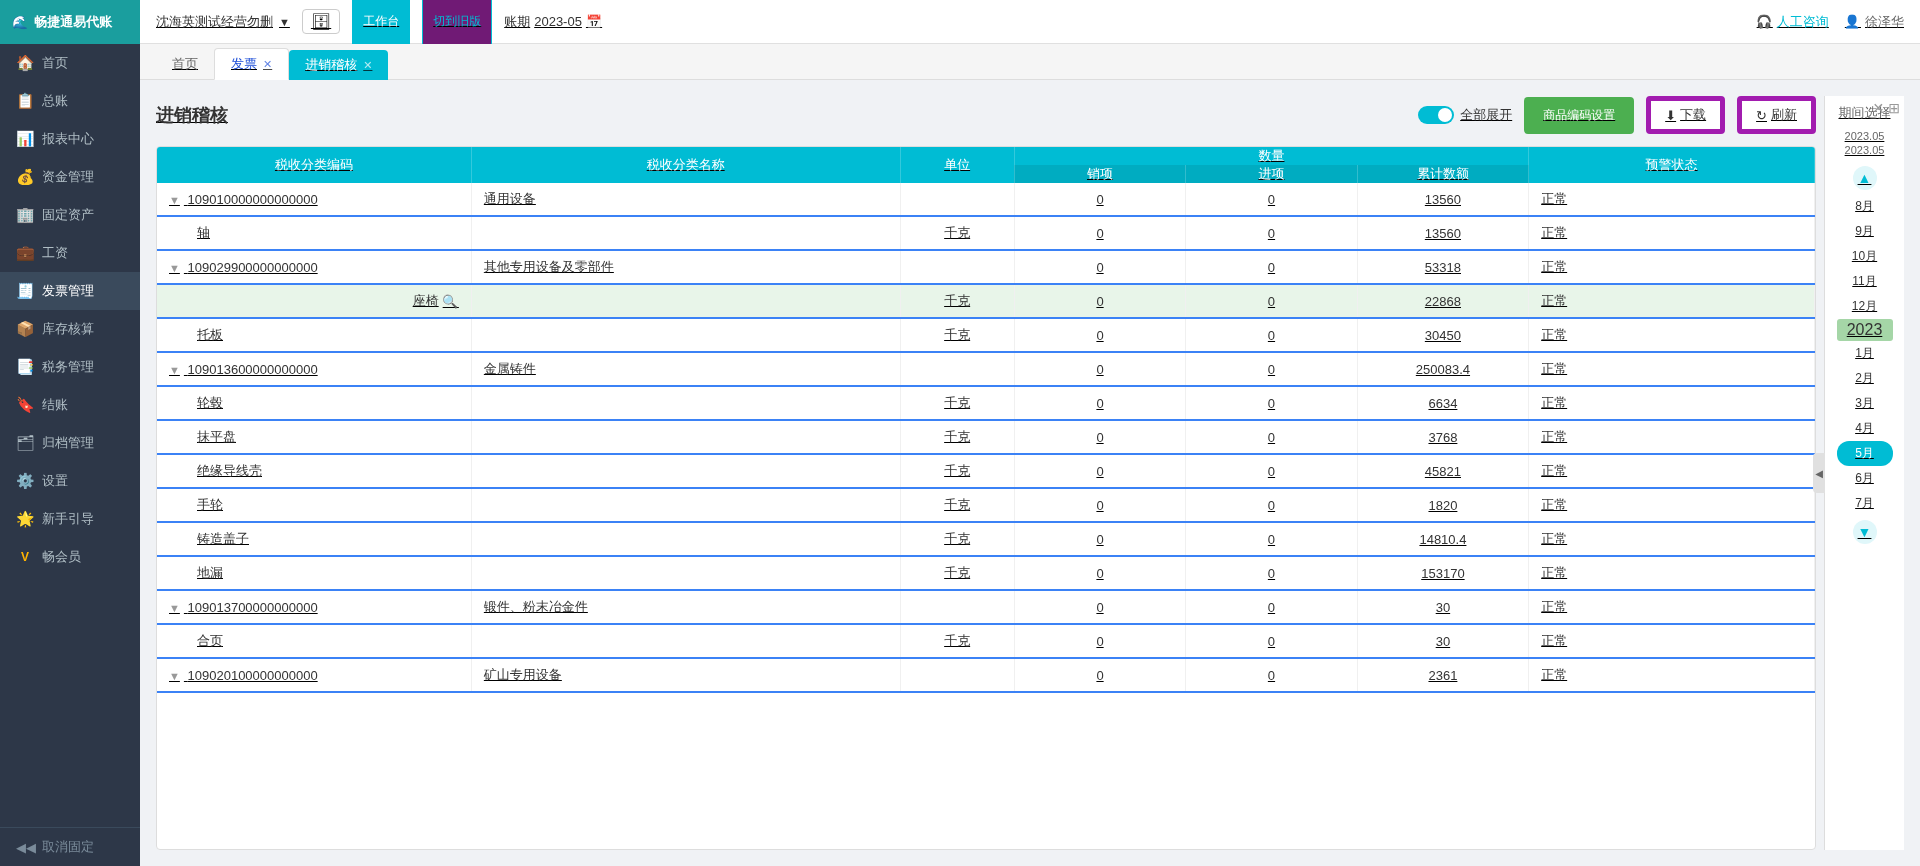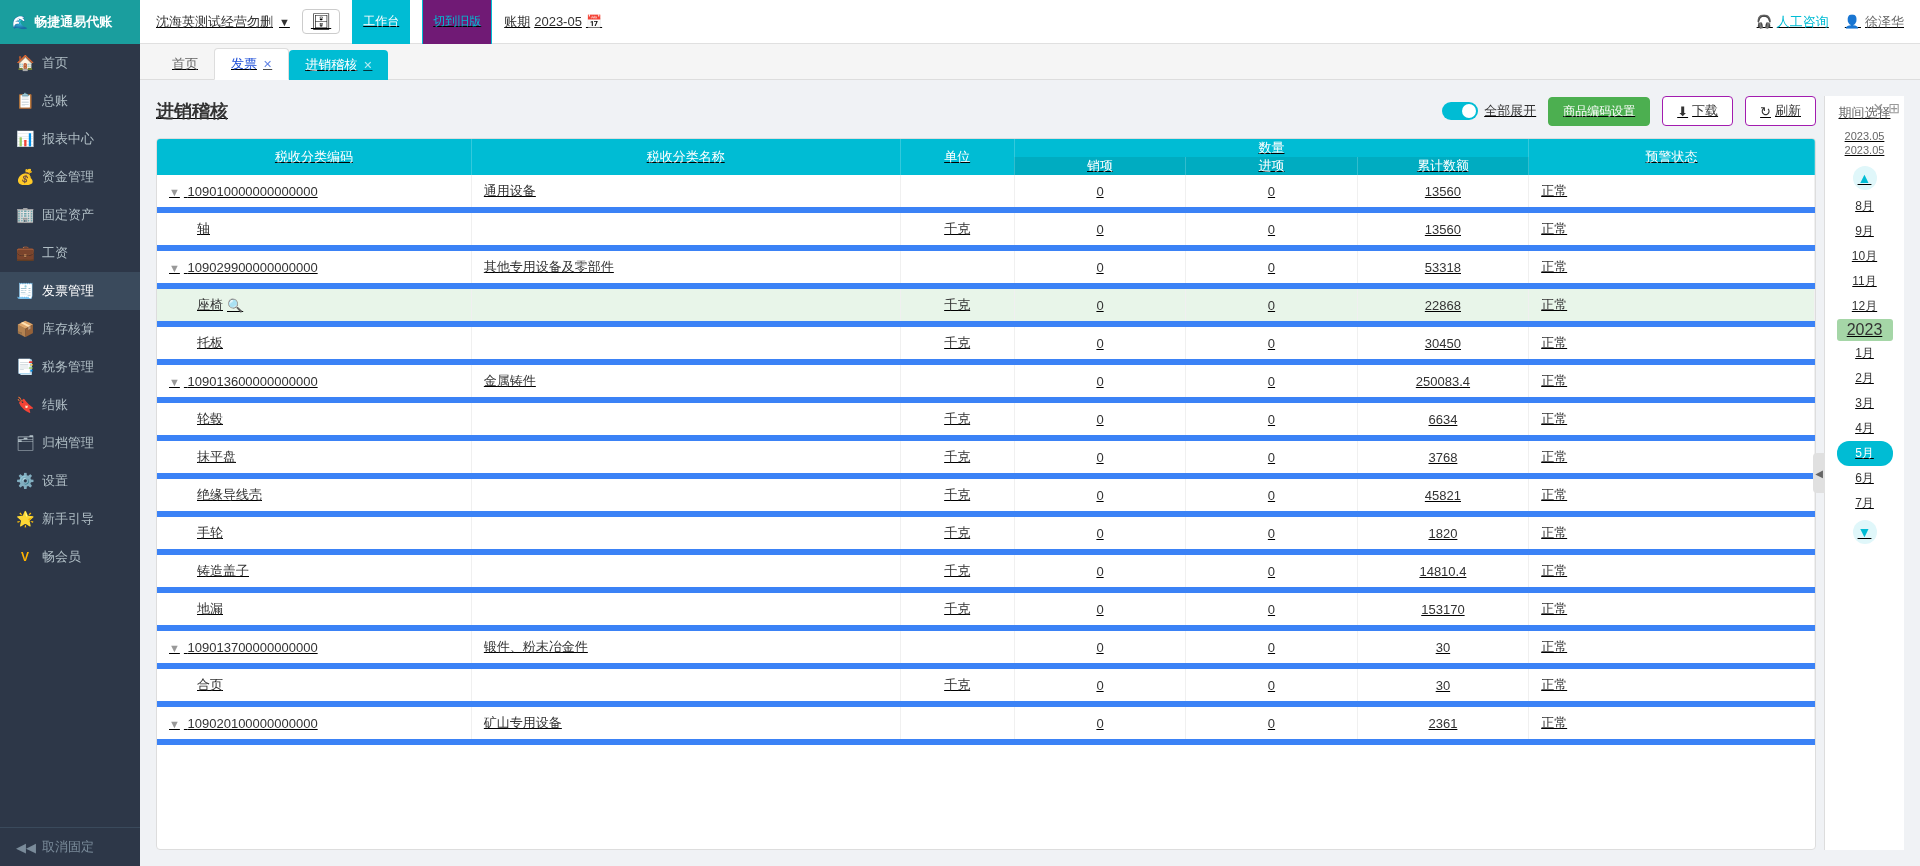--- a/index.html
+++ b/index.html
@@ -126,40 +126,40 @@
     .toggle { width: 36px; height: 18px; background: #00bcd4; border-radius: 9px; position: relative; cursor: pointer; }
     .toggle::after { content: ''; position: absolute; width: 14px; height: 14px; background: white; border-radius: 50%; top: 2px; right: 2px; }
     .action-btn {
       padding: 5px 14px;
       border-radius: 4px;
       cursor: pointer;
       font-size: 12px;
       display: flex;
       align-items: center;
       gap: 4px;
-      border: 1px solid #a21caf;
+      border: 5px solid #a21caf;
       background: white;
       color: #333;
       text-align: center;
     }
     .action-btn.green { background: #4caf50; color: white; border-color: #4caf50; }
 
     
     .table-wrap { flex: 1; overflow: auto; border: 1px solid #ddd; border-radius: 4px; background: white; }
     table { width: 100%; border-collapse: collapse; }
     thead tr { background: #00bcd4; color: white; }
     thead th { padding: 0 12px; text-align: center; font-weight: normal; font-size: 13px; border-right: 1px solid rgba(255,255,255,0.2); }
     thead .sub-header { background: #00acc1; }
-    tbody tr { border-bottom: 6px solid #3b82f6; margin-top: 36px; }
+    tbody tr { border-bottom: 2px solid #3b82f6; margin-top: 36px; }
     tbody tr.highlight-row { background: #e8f5e9; }
     tbody td { padding: 7px 12px; color: #333; font-size: 13px; border-right: 1px solid #f0f0f0; }
     tbody td.center { text-align: center; }
     .collapse-icon { color: #999; font-size: 11px; margin-right: 4px; }
     .indent { padding-left: 28px; }
-    .search-icon-cell { display: flex; align-items: center; gap: 4px; }
+    .search-icon-cell { display: flex; align-items: center; gap: 4px; justify-content: flex-end; }
 
     
     .right-panel {
       width: 80px;
       background: white;
       border-left: 1px solid #ddd;
       display: flex;
       flex-direction: column;
       align-items: center;
       padding: 8px 0;

